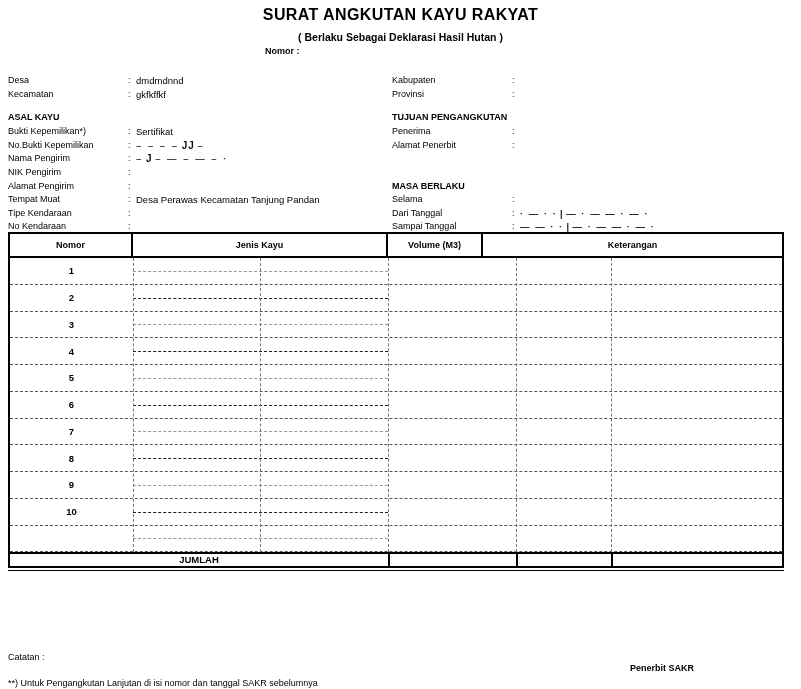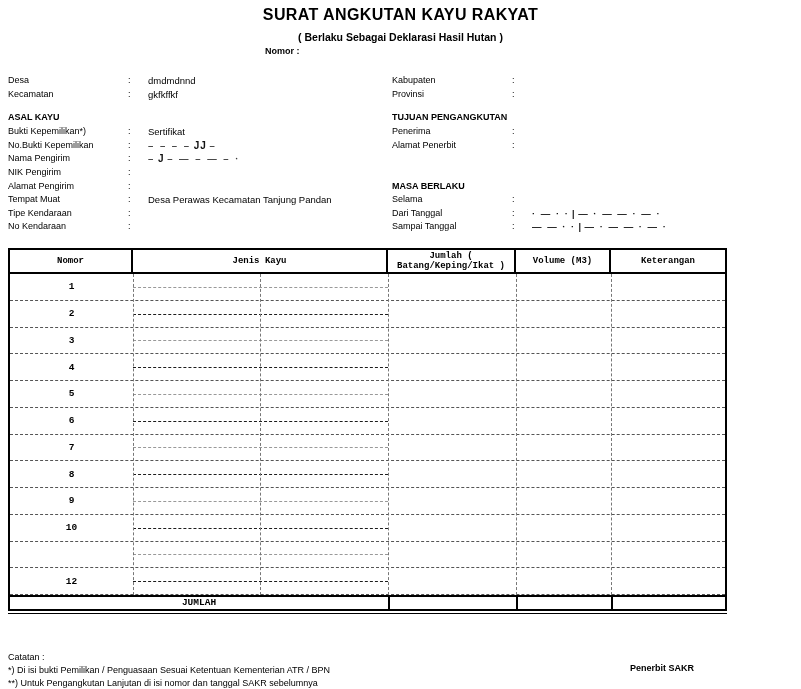--- a/index.html
+++ b/index.html
@@ -17,28 +17,28 @@
   }
   .nomor { position:absolute; left:265px; top:46px; font-size:9px; font-weight:bold; }
 
   .fields-col { position:absolute; top:0; }
   #fields-left  { left:8px;   width:384px; }
   #fields-right { left:392px; width:402px; }
   .frow { position:absolute; left:0; display:flex; font-size:9px; line-height:11px; white-space:nowrap; }
   .flabel { width:120px; flex:0 0 120px; }
   .fhead  { font-weight:bold; }
   .fcolon { width:6px; flex:0 0 6px; }
-  .fvalue { margin-left:14px; font-size:9.5px; }
+  .fvalue { margin-left:2px; font-size:9.5px; }
   .red-pre, .red-post { color:#8a8a8a; font-weight:bold; letter-spacing:2px; }
   .red-mid { color:#111; font-weight:bold; font-size:10px; letter-spacing:1px; }
   .red-dark .red-pre, .red-dark .red-post { color:#3a3a3a; }
   .red-date .red-pre, .red-date .red-post { color:#141414; letter-spacing:1.5px; font-weight:bold; }
   .red-date .red-mid { font-size:9px; }
 
-  .tbl { position:absolute; left:8px; top:248px; width:719px;font-family:Liberation Mono, monospace; }
+  .tbl { position:absolute; left:8px; top:232px; width:776px; }
   .thead {
     display:flex; height:26px; box-sizing:border-box;
     border:2px solid #000; background:#fff;
   }
   .th {
     box-sizing:border-box; border-right:2px solid #000;
     display:flex; flex-direction:column; align-items:center; justify-content:center;
     font-size:9px; font-weight:bold; text-align:center; line-height:10px;
   }
   .th:last-child { border-right:none; flex:1; }
@@ -179,24 +179,20 @@
         <span class="flabel">Sampai Tanggal</span>
         <span class="fcolon">:</span>
         <span class="fvalue red-date"><span class="red-pre">— — · ·</span> <span class="red-mid">|</span> <span class="red-post">— · — — · — ·</span> </span>
       </div>
     </div>
 
   <div class="tbl">
     <div class="thead">
       <div class="th c1">Nomor</div>
       <div class="th c2">Jenis Kayu</div>
-      <div class="th c3">
-        <div>Jumlah (</div>
-        <div>Batang/Keping/Ikat )</div>
-      </div>
       <div class="th c4">Volume (M3)</div>
       <div class="th c5">Keterangan</div>
     </div>
 
     <div class="tbody" id="tbody">
         <div class="trow">
           <div class="tnum">1</div>
           <div class="midline light"></div>
         </div>
         <div class="trow">
@@ -230,38 +226,33 @@
         <div class="trow">
           <div class="tnum">9</div>
           <div class="midline light"></div>
         </div>
         <div class="trow">
           <div class="tnum">10</div>
           <div class="midline dark"></div>
         </div>
         <div class="trow">
           <div class="midline light"></div>
-        </div>
-        <div class="trow">
-          <div class="tnum">12</div>
-          <div class="midline dark"></div>
         </div>
         <div class="vdash" style="left: 123px;"></div>
         <div class="vdash" style="left: 250px;"></div>
         <div class="vdash" style="left: 378px;"></div>
         <div class="vdash" style="left: 506px;"></div>
         <div class="vdash" style="left: 601px;"></div>
       </div>
 
     <div class="trow-total">
       <div class="total-label">JUMLAH</div>
       <div class="vsolid" style="left:378px"></div>
       <div class="vsolid" style="left:506px"></div>
       <div class="vsolid" style="left:601px"></div>
     </div>
     <div class="bottom-line"></div>
   </div>
 
   <div class="catatan">Catatan :</div>
-  <div class="note n1">*) Di isi bukti Pemilikan / Penguasaan Sesuai Ketentuan Kementerian ATR / BPN</div>
   <div class="note n2">**) Untuk Pengangkutan Lanjutan di isi nomor dan tanggal SAKR sebelumnya</div>
   <div class="penerbit">Penerbit SAKR</div>
 </div>
 
 </body></html>

